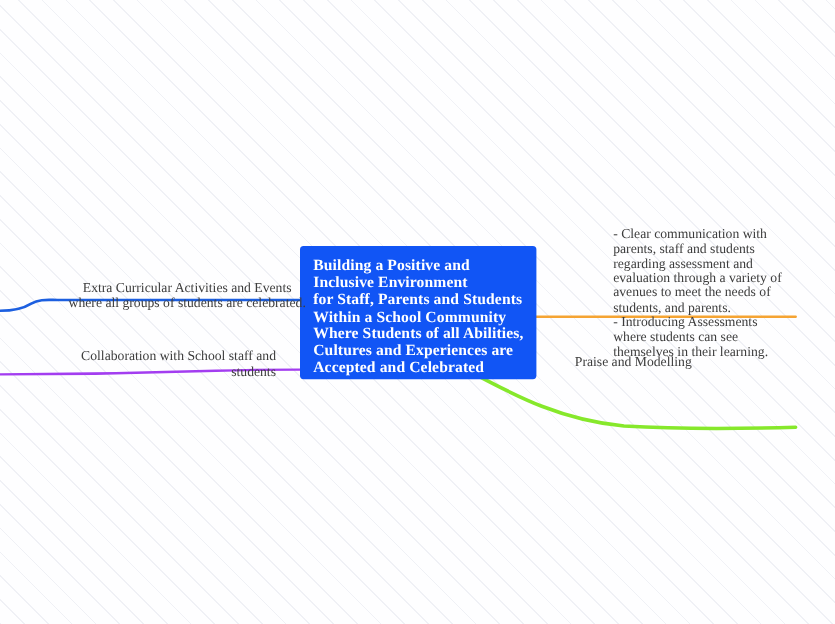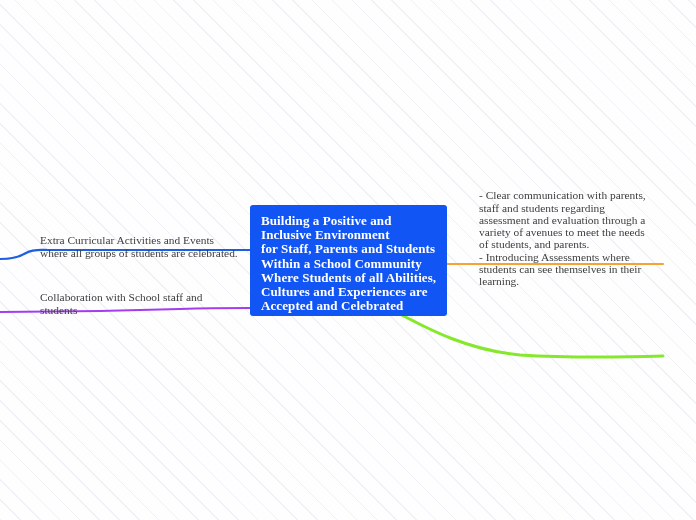--- a/index.html
+++ b/index.html
@@ -69,39 +69,40 @@
 
   .branch-title {
     display: block;
   }
   .branch-body {
     display: block;
     white-space: pre-line;
   }
 
   #node-extra-curricular {
-    left: 40px;
+    left: 56px;
     top: 222px;
     width: 200px;
-    text-align: left;
+    text-align: center;
   }
   #node-collaboration {
     left: 40px;
     top: 279px;
     width: 190px;
-    text-align: left;
+    text-align: right;
   }
   #node-assessment {
     left: 479px;
     top: 166px;
     width: 176px;
     text-align: left;
   }
   #node-assessment .branch-body {
     margin-top: 11px;
+    margin-left: 32px;
   }
   #node-praise {
     left: 479px;
     top: 284px;
     width: 176px;
     text-align: left;
   }
 </style>
 </head>
 <body>
@@ -136,15 +137,16 @@
     <span class="branch-title">Collaboration with School staff and
 students</span>
   </div>
 
   <div class="branch-text" id="node-assessment">
     <span class="branch-body">- Clear communication with parents, staff and students regarding assessment and evaluation through a variety of avenues to meet the needs of students, and parents.
 - Introducing Assessments where students can see themselves in their learning.</span>
   </div>
 
   <div class="branch-text" id="node-praise">
+    <span class="branch-title">Praise and Modelling</span>
   </div>
 
 </div>
 
 </body></html>

